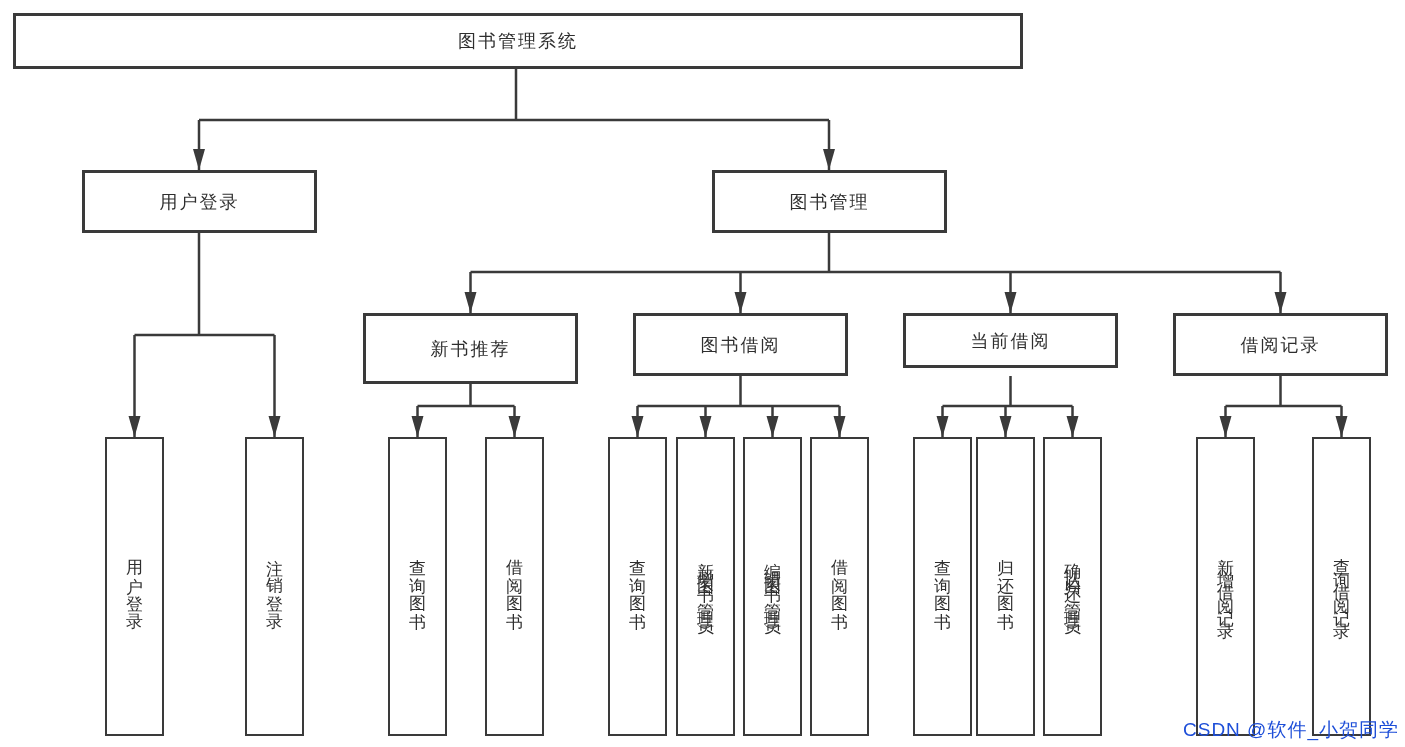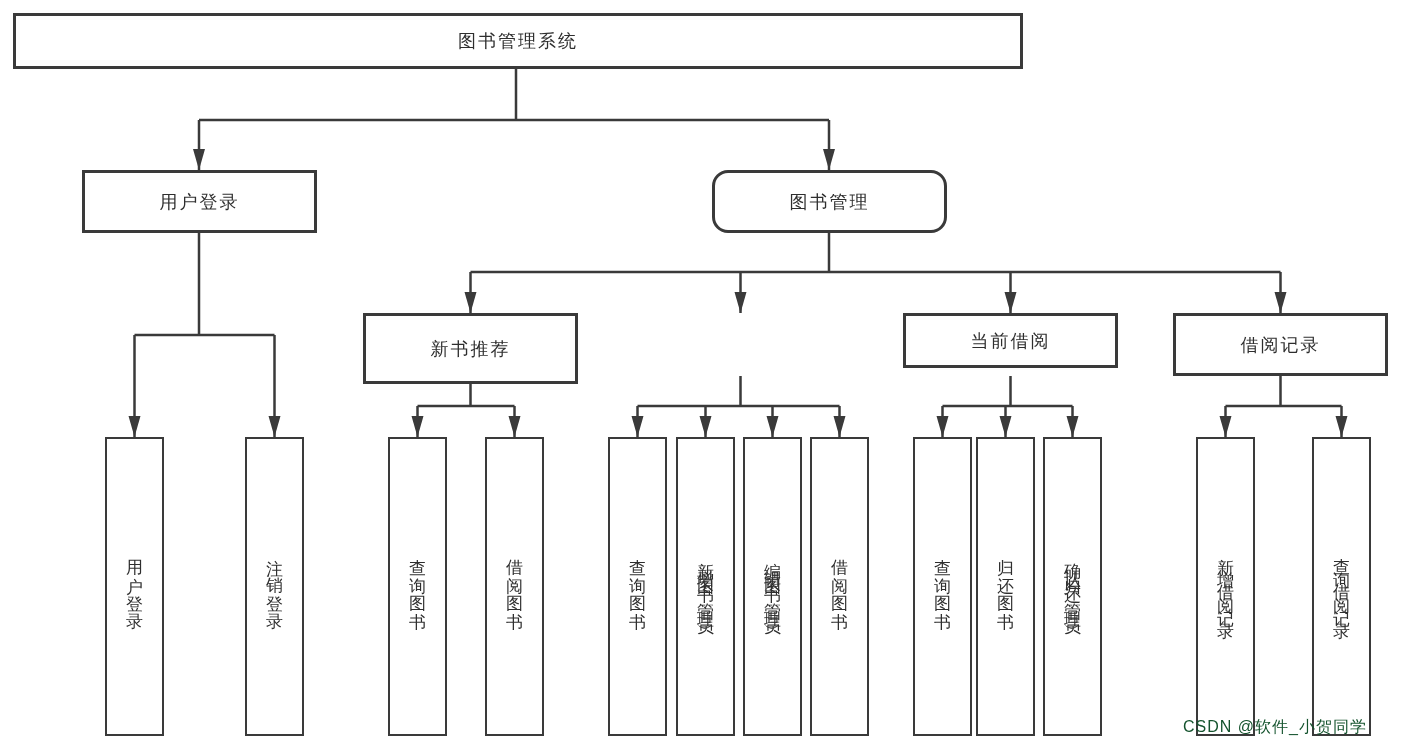--- a/index.html
+++ b/index.html
@@ -39,22 +39,22 @@
     line-height: 1;
     white-space: nowrap;
   }
   .vt4 span { letter-spacing: 18px; margin-top: -9px; }
   .vt6 span { letter-spacing: 13px; margin-top: -6px; }
   .vt9 span { letter-spacing: 8px;  margin-top: -4px; }
   #watermark {
     position: absolute;
     left: 1183px;
     top: 717px;
-    font-size: 16px;
-    color: #14532d;
+    font-size: 19px;
+    color: #1d4ed8;
     letter-spacing: 1px;
     white-space: nowrap;
   }
 </style>
 </head>
 <body>
 
 <div id="stage">
 
   <svg id="connectors" viewBox="0 0 1405 747" xmlns="http://www.w3.org/2000/svg">
@@ -100,26 +100,29 @@
     </g>
   </svg>
 
   <div class="box hbox" style="left:13px; top:13px; width:1010px; height:56px;">
     <span>图书管理系统</span>
   </div>
 
   <div class="box hbox" style="left:82px; top:170px; width:235px; height:63px;">
     <span>用户登录</span>
   </div>
-  <div class="box hbox" style="left:712px; top:170px; width:235px; height:63px;border-radius:16px;">
+  <div class="box hbox" style="left:712px; top:170px; width:235px; height:63px;">
     <span>图书管理</span>
   </div>
 
   <div class="box hbox" style="left:363px; top:313px; width:215px; height:71px;">
     <span>新书推荐</span>
+  </div>
+  <div class="box hbox" style="left:633px; top:313px; width:215px; height:63px;">
+    <span>图书借阅</span>
   </div>
   <div class="box hbox" style="left:903px; top:313px; width:215px; height:55px;">
     <span>当前借阅</span>
   </div>
   <div class="box hbox" style="left:1173px; top:313px; width:215px; height:63px;">
     <span>借阅记录</span>
   </div>
 
   <div class="box vbox vt4" style="left:105px; top:437px; width:59px; height:299px;">
     <span>用户登录</span>

